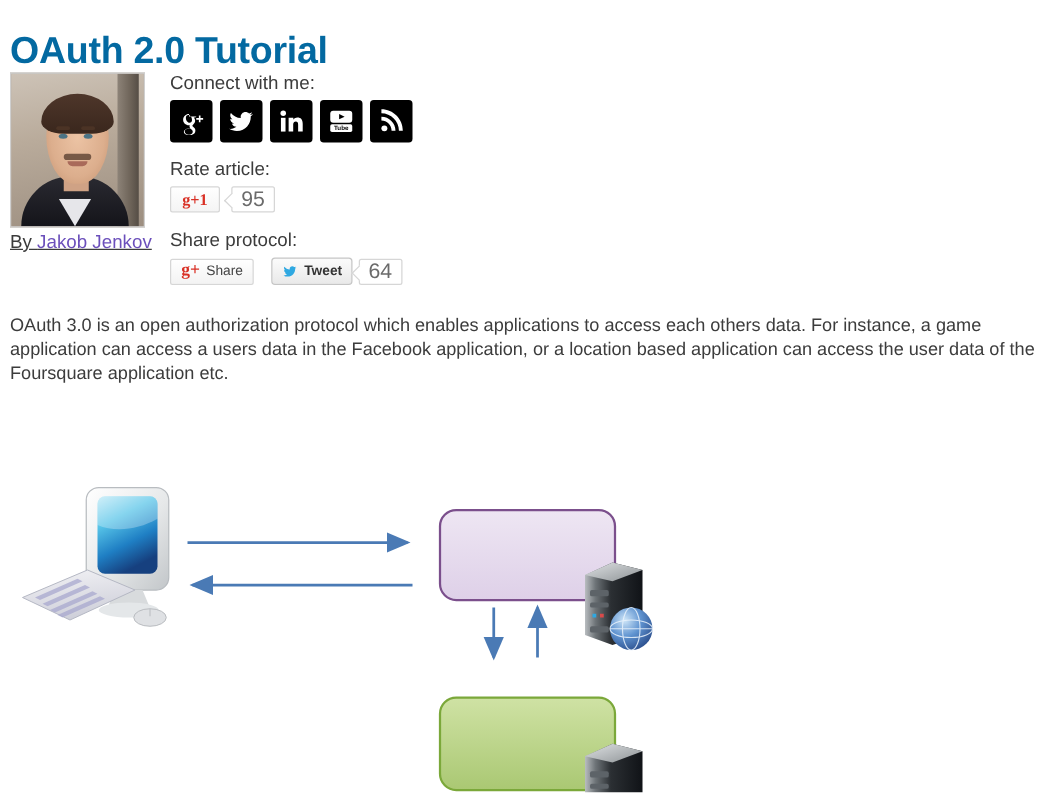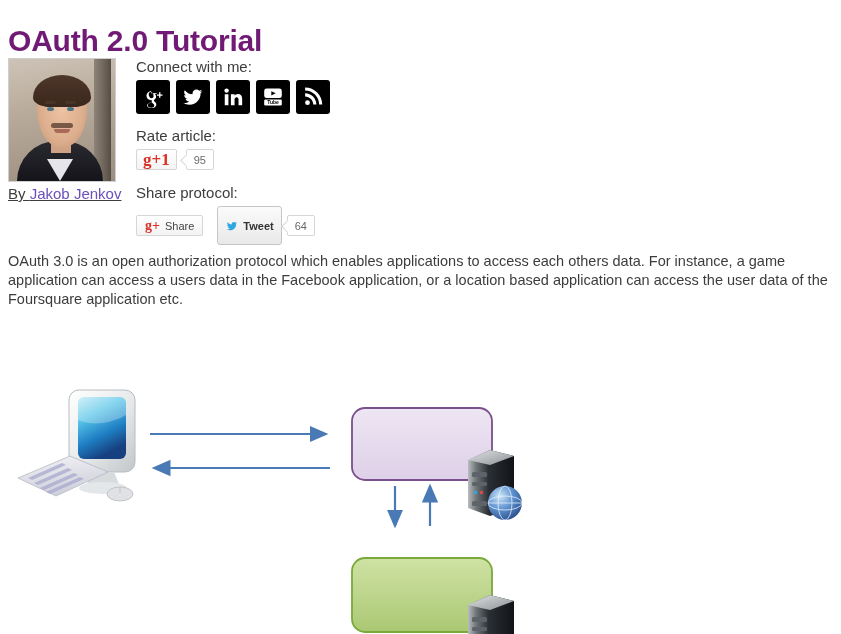--- a/index.html
+++ b/index.html
@@ -21,21 +21,21 @@
     height: 634px;
   }
 
   
   .page-title {
     position: absolute;
     left: 8px;
     top: 2px;
     font-size: 30px;
     font-weight: bold;
-    color: #701a75;
+    color: #0369a1;
     letter-spacing: -0.2px;
     line-height: 38px;
     white-space: nowrap;
   }
 
   
   .author-block {
     position: absolute;
     left: 8px;
     top: 58px;
@@ -155,38 +155,38 @@
     height: 21px;
     min-width: 40px;
     box-sizing: border-box;
     border: 1px solid #d6d6d6;
     border-radius: 2px;
     background: linear-gradient(180deg,#ffffff,#f4f4f4);
     display: flex;
     align-items: center;
     justify-content: center;
     padding: 0 6px;
-    font-size: 17px;
+    font-size: 13px;
     font-weight: bold;
     color: #d93025;
     font-family: "Liberation Serif", serif;
     cursor: pointer;
   }
   .count-bubble {
     position: relative;
     height: 21px;
     box-sizing: border-box;
     border: 1px solid #d6d6d6;
     border-radius: 2px;
     background: #ffffff;
     display: flex;
     align-items: center;
     justify-content: center;
     padding: 0 7px;
-    font-size: 11px;
+    font-size: 17px;
     color: #6b6b6b;
     margin-left: 5px;
     cursor: pointer;
   }
   .count-bubble::before {
     content: "";
     position: absolute;
     left: -5px; top: 6px;
     width: 8px; height: 8px;
     background: #ffffff;
@@ -219,21 +219,21 @@
     color: #d93025;
     font-family: "Liberation Serif", serif;
     line-height: 14px;
   }
   .gshare-label {
     font-size: 11px;
     font-weight: normal;
     color: #444;
   }
   .tweet-btn {
-    height: 39px;
+    height: 22px;
     box-sizing: border-box;
     border: 1px solid #c5c5c5;
     border-radius: 3px;
     background: linear-gradient(180deg,#fbfbfb,#e9e9e9);
     display: flex;
     align-items: center;
     gap: 4px;
     padding: 0 7px;
     cursor: pointer;
     text-align: right;

